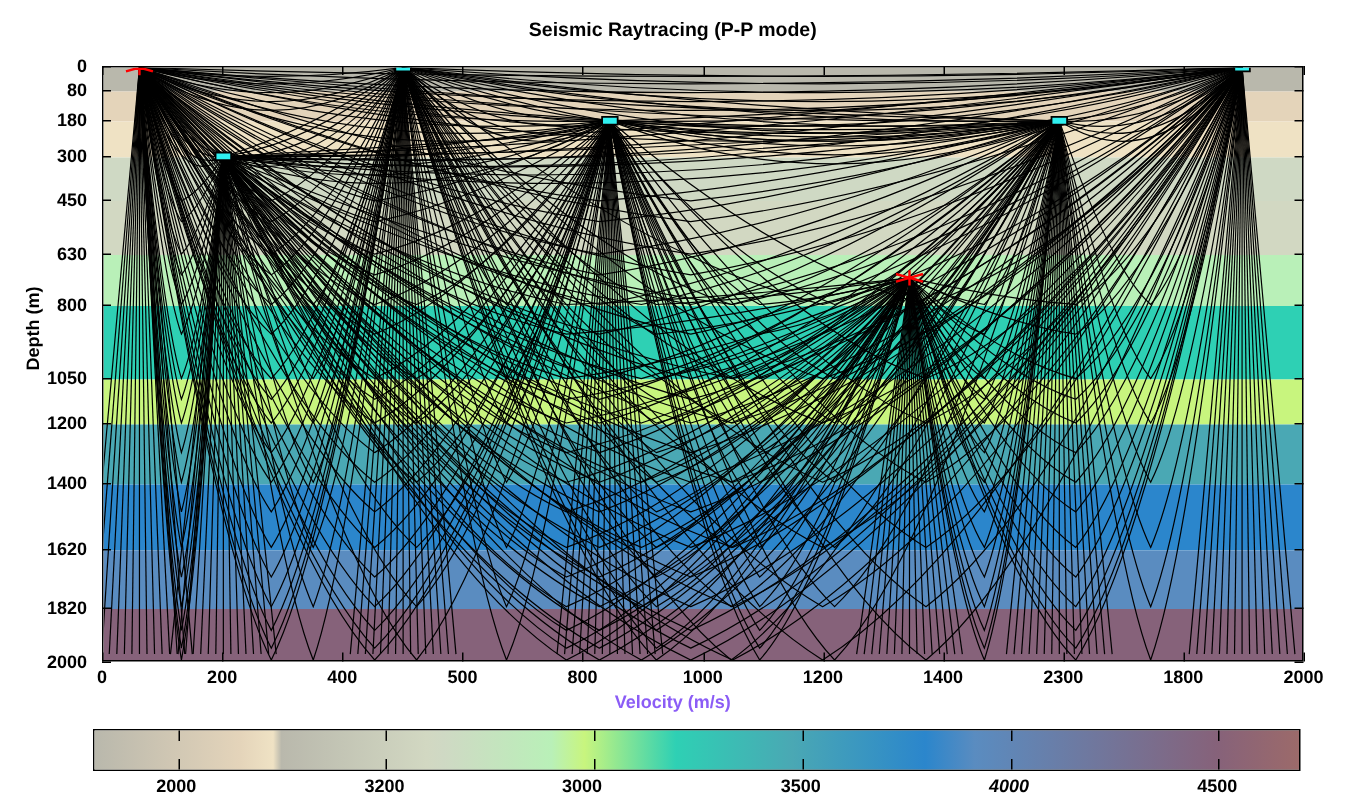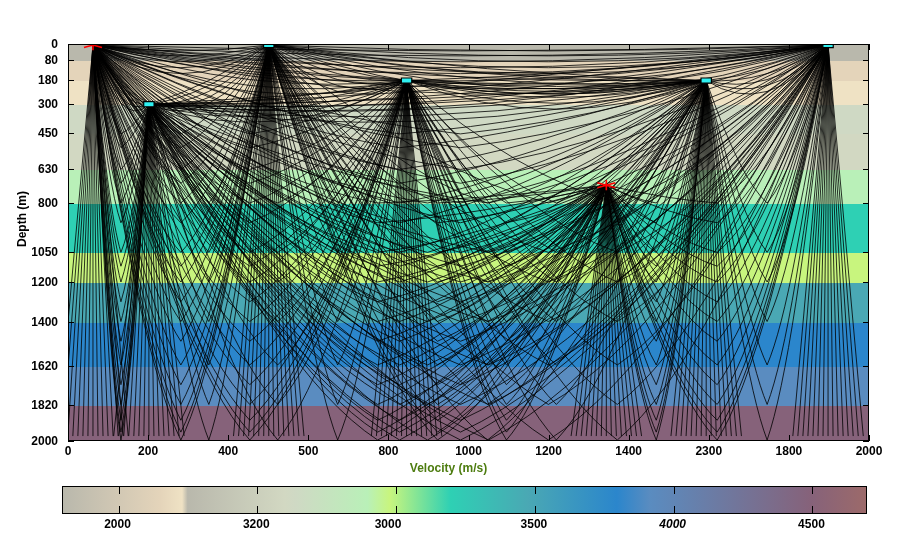--- a/index.html
+++ b/index.html
@@ -22,38 +22,39 @@
   
   .xtick{position:absolute;top:0;width:1px;height:6px;background:#000;}
   .ytick{position:absolute;left:0;height:1px;width:6px;background:#000;}
 
   .xlab{position:absolute;font-size:12px;font-weight:bold;color:#000;
         text-align:center;transform:translateX(-50%);top:444px;}
   .ylab{position:absolute;font-size:12px;font-weight:bold;color:#000;
         text-align:right;right:839px;transform:translateY(-50%);width:60px;}
 
   #xaxisname{position:absolute;left:0;top:461px;width:897px;text-align:center;
-             font-size:12px;font-weight:bold;color:#4d7c0f;}
+             font-size:12px;font-weight:bold;color:#8b5cf6;}
   #yaxisname{position:absolute;left:-38px;top:212px;width:120px;text-align:center;
              font-size:12px;font-weight:bold;color:#000;
              transform:rotate(-90deg);transform-origin:center center;}
 
   
   #cbar{position:absolute;left:62px;top:486px;width:805px;height:28px;
         border:1px solid #000;box-sizing:border-box;}
   #cbargrad{position:absolute;left:0;top:0;width:100%;height:100%;}
   .cbtick{position:absolute;top:0;width:1px;height:7px;background:#000;}
   .cblab{position:absolute;top:517px;font-size:12px;font-weight:bold;color:#000;
          transform:translateX(-50%);}
 </style>
 </head>
 <body>
 
 <div id="fig">
 
+  <div id="title">Seismic Raytracing (P-P mode)</div>
 
   <div id="axes">
     <div id="layers">
         <div class="layer" style="top: 0px; height: 15.88px; background: rgb(185, 184, 172);"></div>
         <div class="layer" style="top: 15.88px; height: 19.85px; background: rgb(228, 212, 186);"></div>
         <div class="layer" style="top: 35.73px; height: 23.82px; background: rgb(239, 226, 196);"></div>
         <div class="layer" style="top: 59.55px; height: 29.775px; background: rgb(207, 217, 196);"></div>
         <div class="layer" style="top: 89.325px; height: 35.73px; background: rgb(210, 216, 194);"></div>
         <div class="layer" style="top: 125.055px; height: 33.745px; background: rgb(185, 240, 184);"></div>
         <div class="layer" style="top: 158.8px; height: 49.625px; background: rgb(46, 208, 180);"></div>

